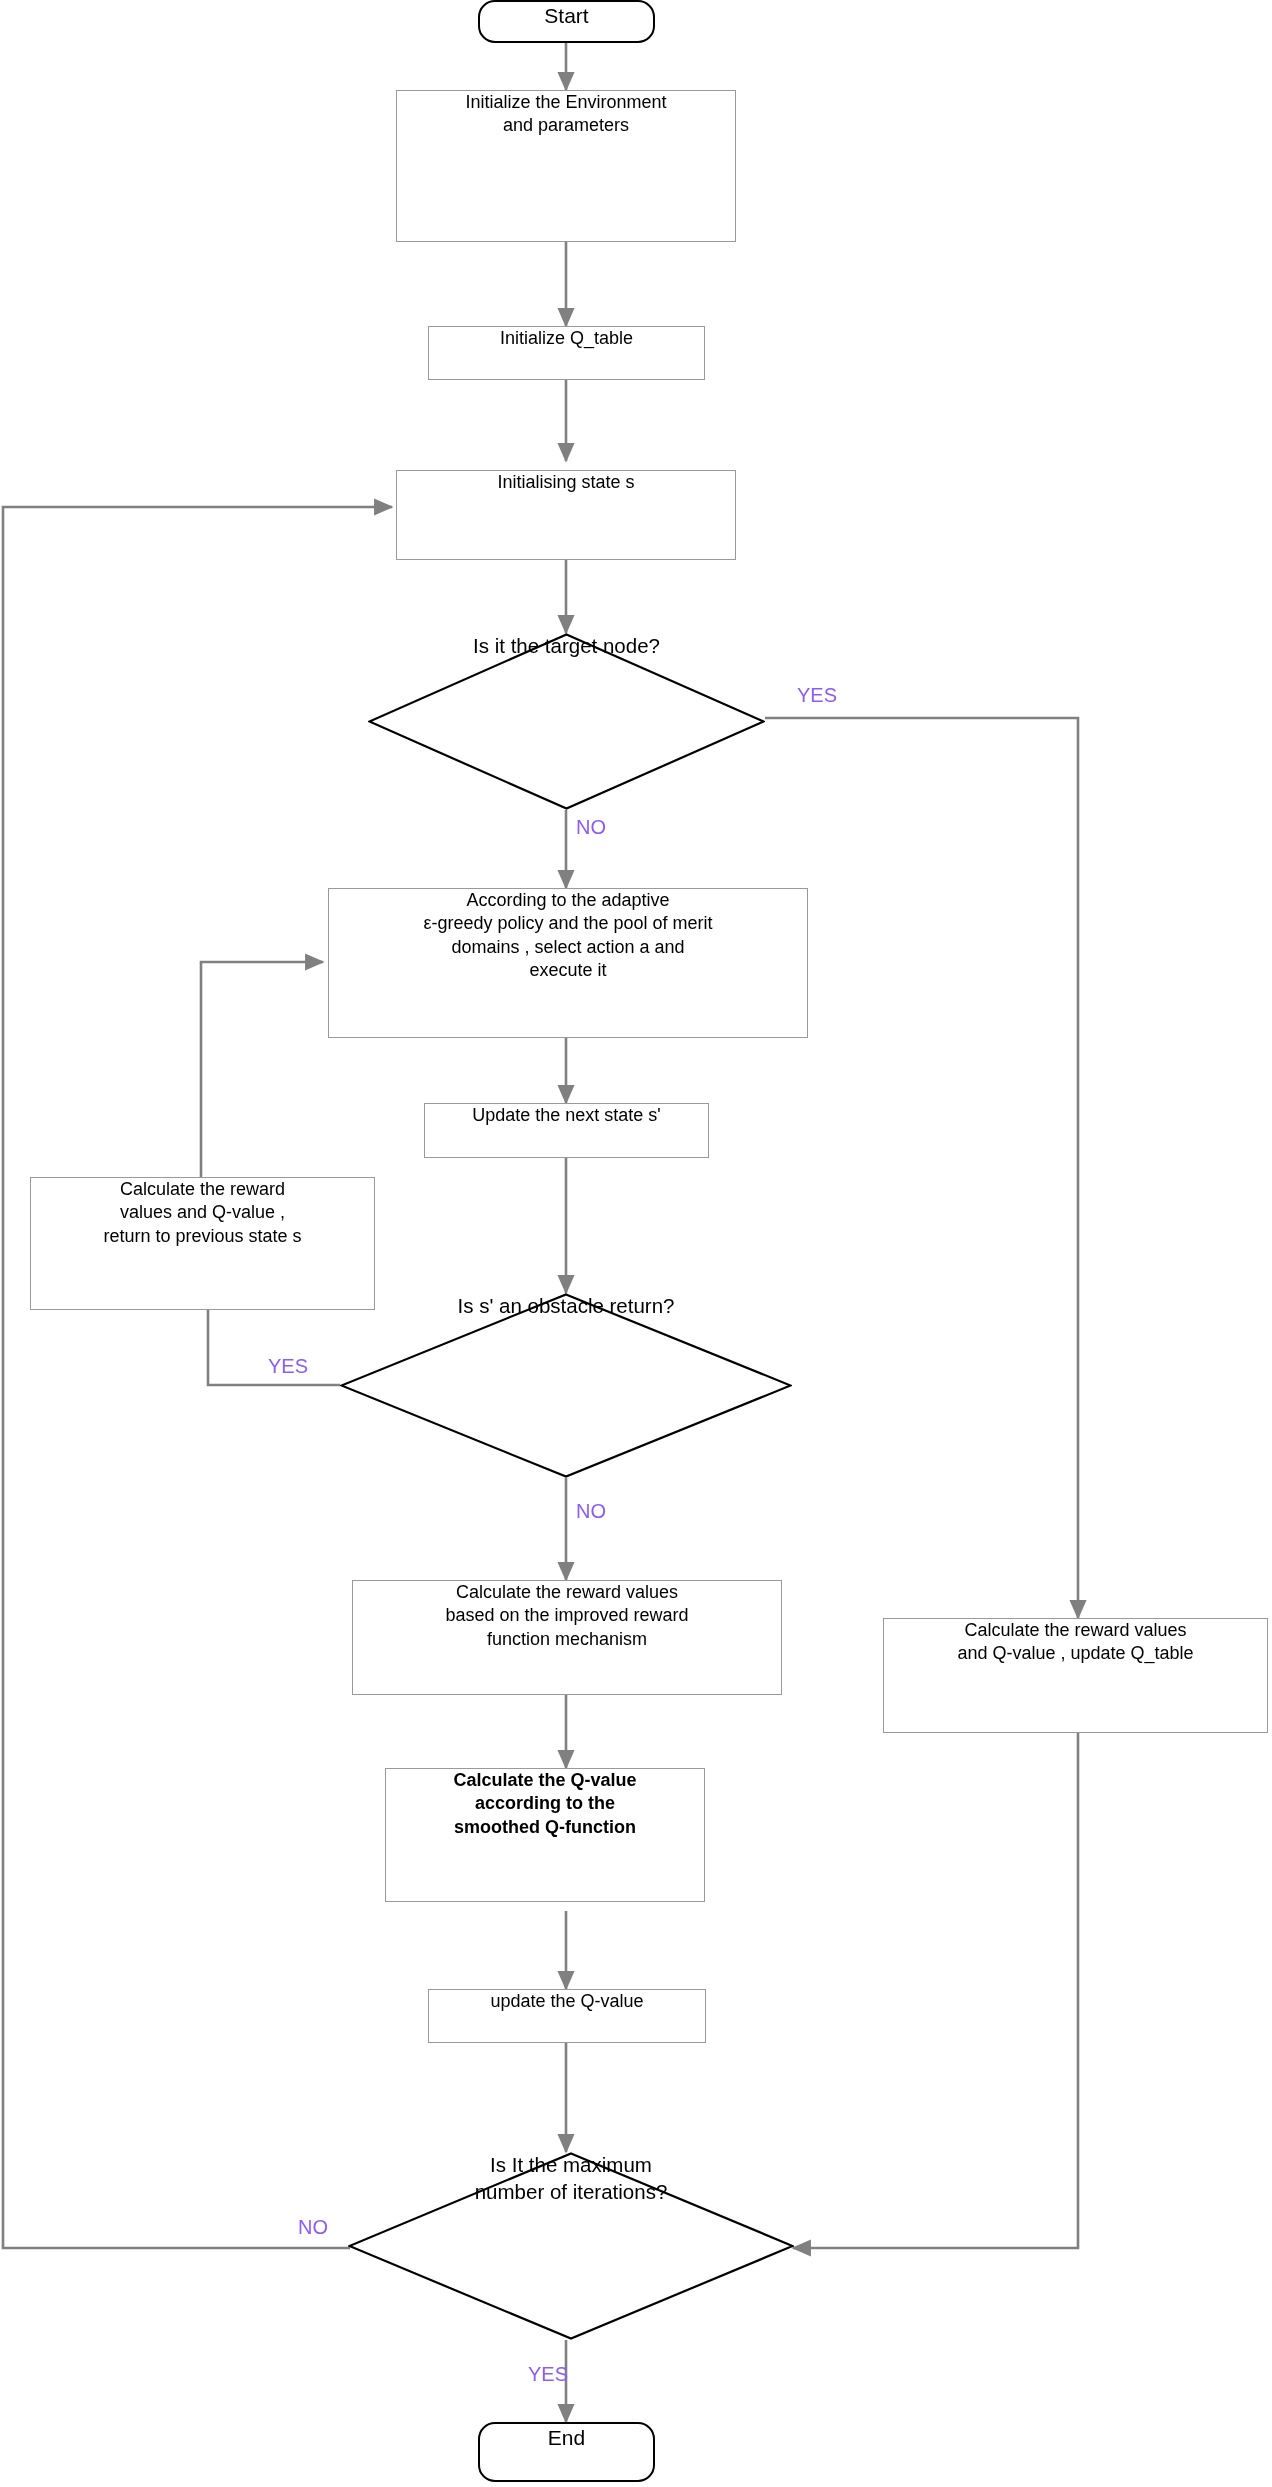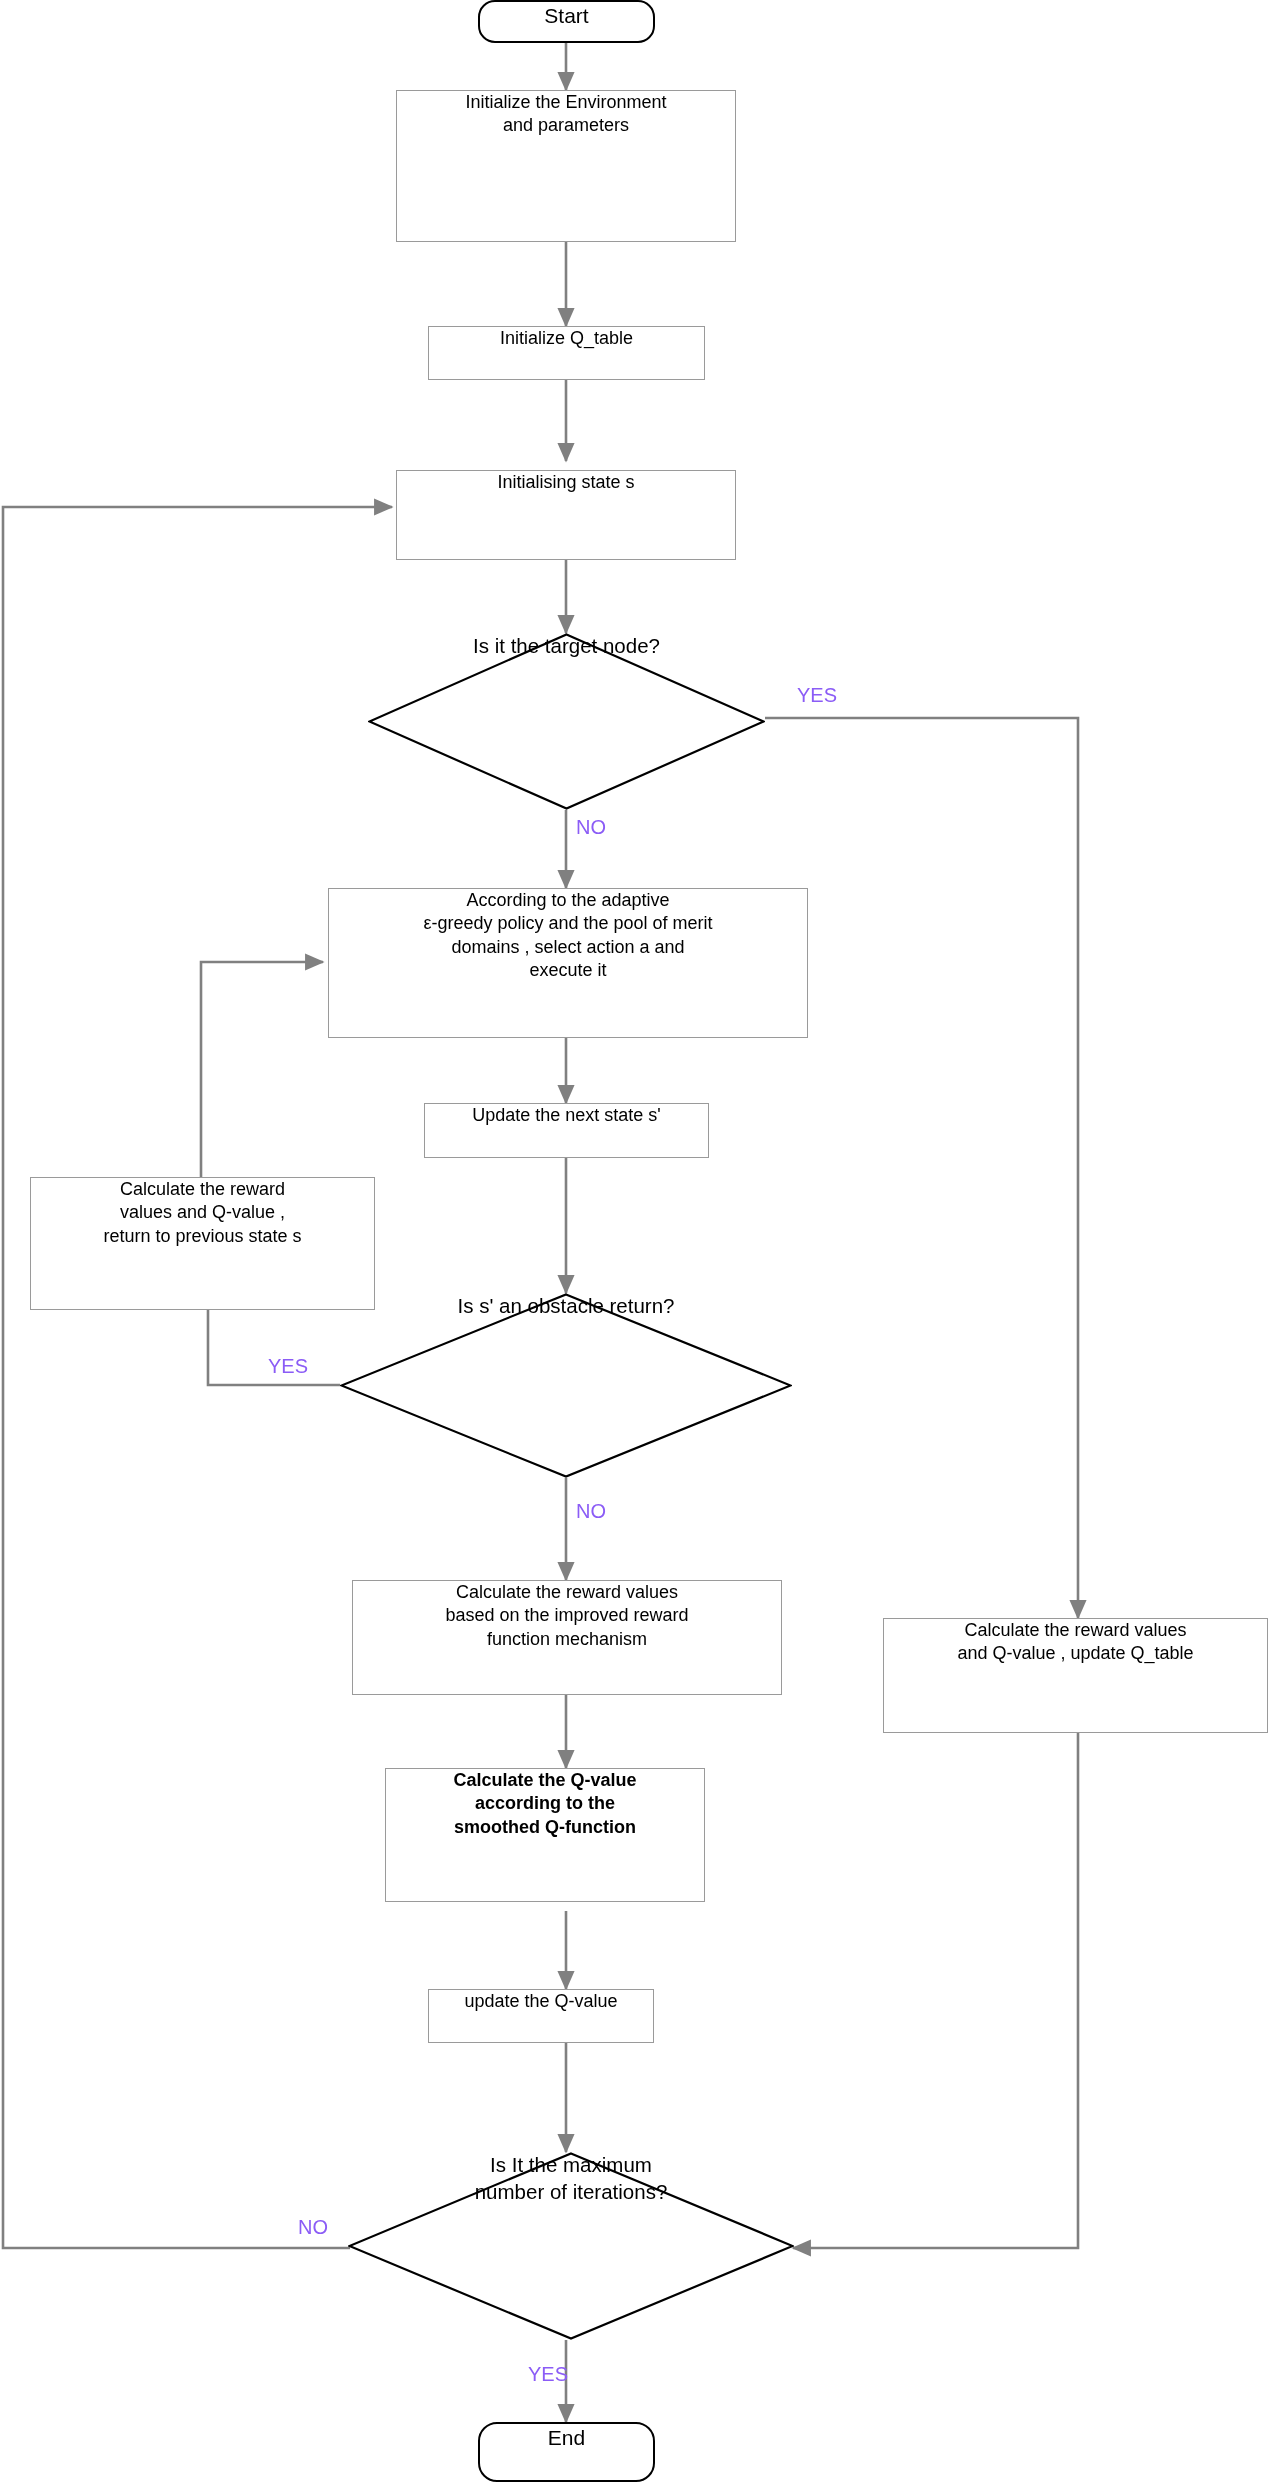--- a/index.html
+++ b/index.html
@@ -179,33 +179,33 @@
     <span class="label">Calculate the reward values
 and Q-value ,  update Q_table</span>
   </div>
 
   <div class="node process" style="left:385px; top:1768px; width:320px; height:134px;font-weight:bold;">
     <span class="label">Calculate the Q-value
 according to the
 smoothed Q-function</span>
   </div>
 
-  <div class="node process" style="left:428px; top:1989px; width:226px; height:54px;">
+  <div class="node process" style="left:428px; top:1989px; width:278px; height:54px;">
     <span class="label">update the Q-value</span>
   </div>
 
   <div class="node decision" style="left:348px; top:2152px; width:446px; height:188px;">
     <svg class="dia-svg" width="446" height="188" viewBox="0 0 446 188" xmlns="http://www.w3.org/2000/svg">
       <polygon points="223,1.4 444.6,94 223,186.6 1.4,94" fill="#ffffff" stroke="#000000" stroke-width="2.2"></polygon>
     </svg>
     <span class="label">Is It the maximum
 number of iterations?</span>
   </div>
 
-  <div class="node terminator" style="left:478px; top:2422px; width:177px; height:60px;border-radius:19px;">
+  <div class="node terminator" style="left:478px; top:2422px; width:177px; height:60px;">
     <span class="label">End</span>
   </div>
 
   <div class="edge-label" style="left:797px; top:684px;">YES</div>
   <div class="edge-label" style="left:576px; top:816px;">NO</div>
   <div class="edge-label" style="left:268px; top:1355px;">YES</div>
   <div class="edge-label" style="left:576px; top:1500px;">NO</div>
   <div class="edge-label" style="left:298px; top:2216px;">NO</div>
   <div class="edge-label" style="left:528px; top:2363px;">YES</div>
 

